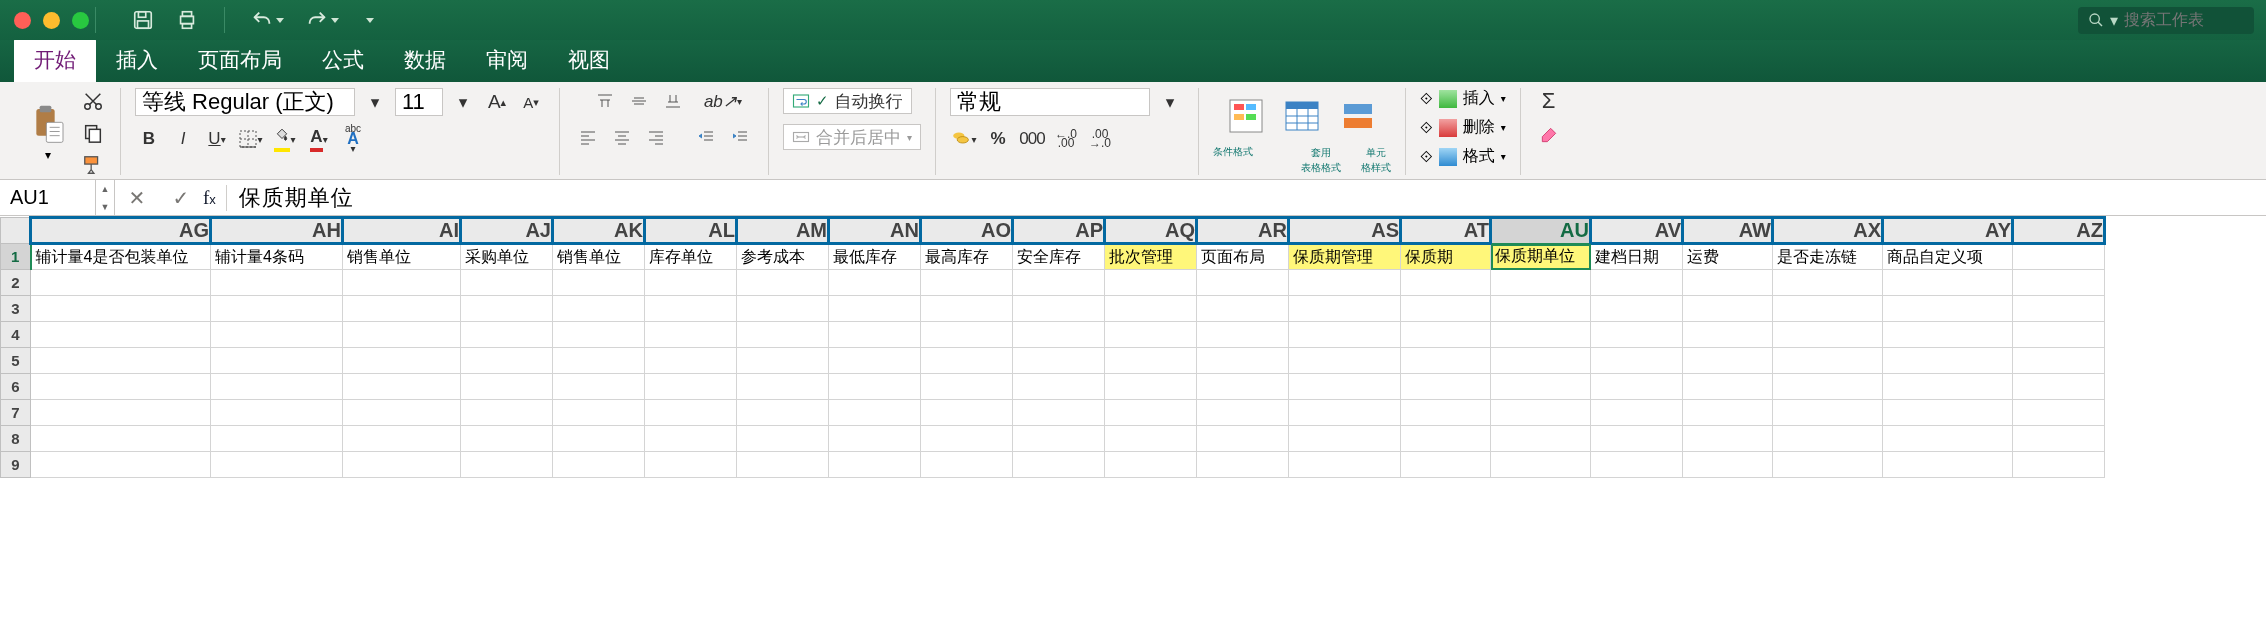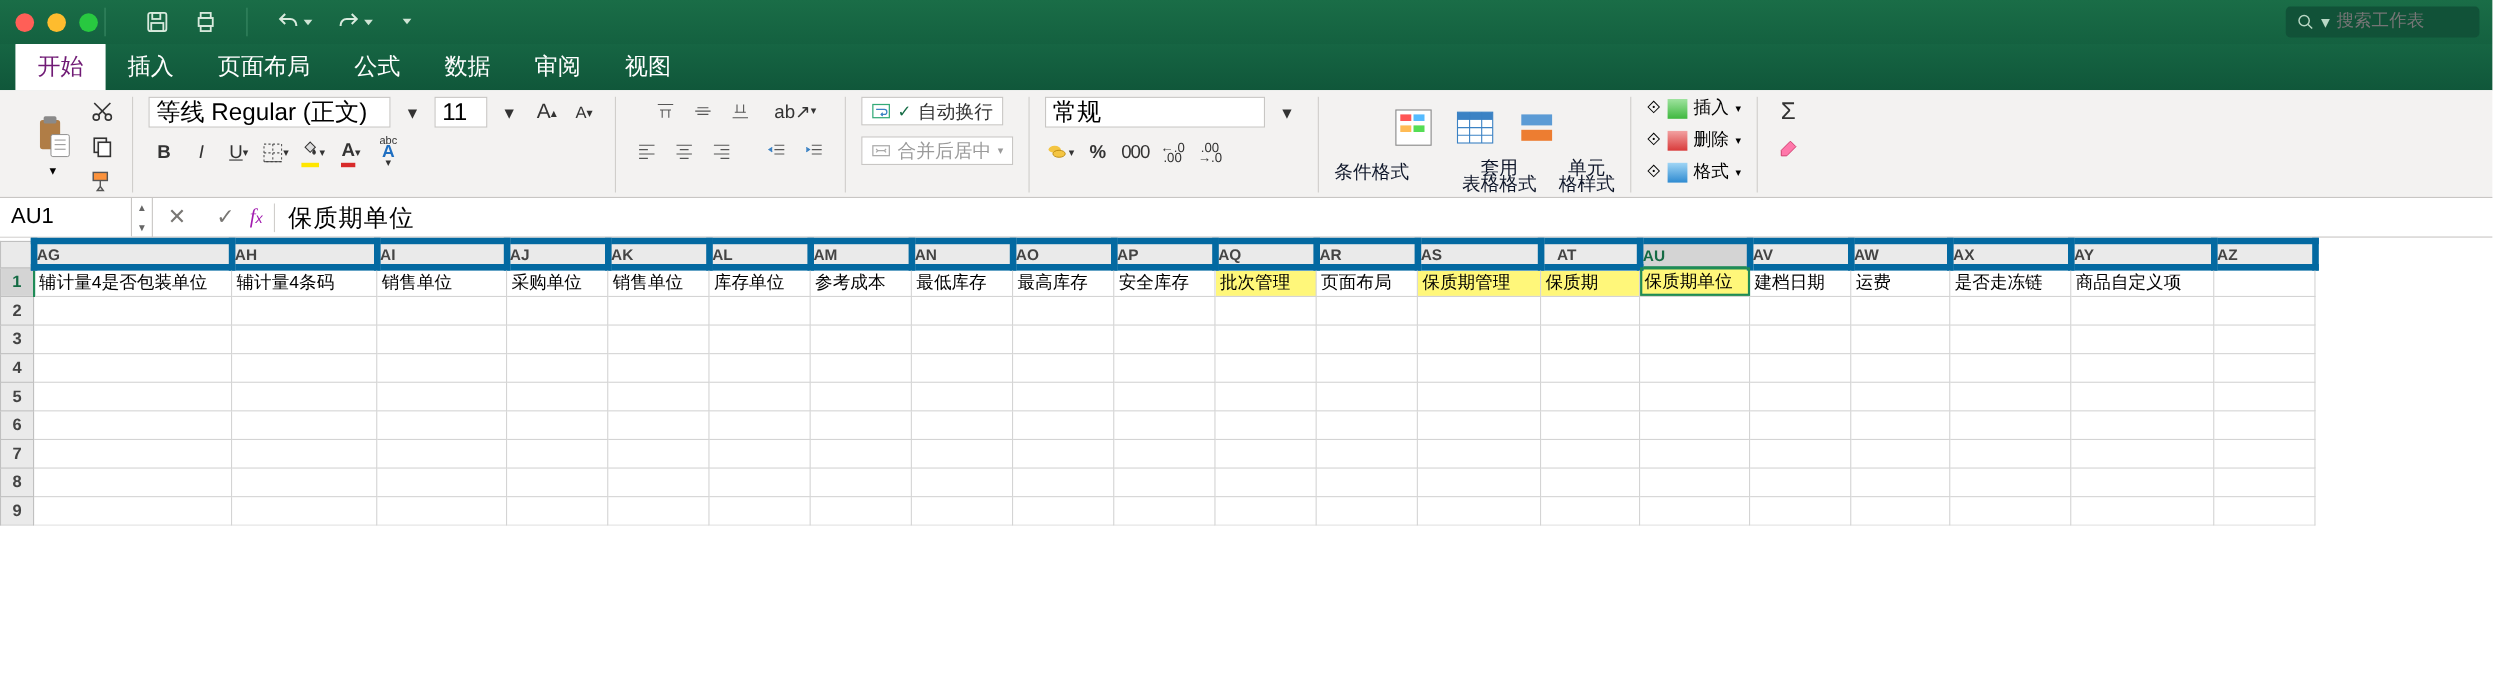--- a/index.html
+++ b/index.html
@@ -24,21 +24,21 @@
   
   
   .tabbar { height: 42px; background: linear-gradient(#166543,#10573a); display:flex; align-items:flex-end; padding-left:14px; }
   .tab { color:#fff; padding: 8px 20px 8px; font-size:21px; cursor:pointer; }
   .tab.active { background:#fff; color:#701a75; border-radius:3px 3px 0 0; font-weight:500;}
   
   
   .ribbon { height: 98px; background:#f3f2f1; border-bottom:1px solid #c8c6c4; display:flex; align-items:stretch; padding: 6px 10px 4px; gap:0;}
   .group { display:flex; flex-direction:column; align-items:center; border-right:1px solid #d0cecb; padding: 0 14px; }
   .group-body{ flex:1; display:flex; align-items:center; gap:8px; }
-  .group-label{ font-size:17px; color:#0f172a; margin-top:2px; text-align:center; }
+  .group-label{ font-size:10px; color:#0f766e; margin-top:2px; text-align:center; }
   .bigbtn { display:flex; flex-direction:column; align-items:center; gap:4px; padding:2px 4px; }
   .bigbtn svg { width:40px; height:40px; }
   .smallcol { display:flex; flex-direction:column; gap:6px; }
   .iconbtn svg { width:22px; height:22px; }
   .iconbtn { padding:2px; display:flex; align-items:center; }
   select.combo, .combo { border:1px solid #c8c6c4; background:#fff; height:28px; font-size:22px; padding:0 6px; }
   .fontname{ width:220px;}
   .fontsize{ width:48px;}
   .row { display:flex; gap:6px; align-items:center;}
   .tool { width:28px; height:26px; border:1px solid transparent; display:inline-flex; align-items:center; justify-content:center; font-size:17px; color:#333; cursor:pointer; }
@@ -49,33 +49,33 @@
   .dis { color:#9a9a9a; }
   .num-combo{ width:200px; }
   .ins-del { display:flex; align-items:center; gap:6px; font-size:16px;}
   .ins-del .sq{ width:18px; height:18px; display:inline-block;}
   .sq.ins{background:linear-gradient(#9fe39f,#3fb83f);}
   .sq.del{background:linear-gradient(#f2a1a1,#d93b3b);}
   .sq.fmt{background:linear-gradient(#9fd5f5,#2f8bd1);}
   
   
   .fbar{ height:36px; border-bottom:1px solid #c8c6c4; display:flex; align-items:center; }
-  .namebox{ width:120px; border:none; border-right:1px solid #c8c6c4; height:100%; padding:0 10px; font-size:20px; outline:none;}
+  .namebox{ width:96px; border:none; border-right:1px solid #c8c6c4; height:100%; padding:0 10px; font-size:20px; outline:none;}
   .stepper{ display:flex; flex-direction:column; border-right:1px solid #c8c6c4; }
   .stepper div{ width:18px; height:18px; text-align:center; font-size:9px; line-height:18px; color:#666; }
   .fsym{ width:44px; text-align:center; color:#797774; font-size:20px; }
-  .fx{ font-style:italic; font-family: "Times New Roman", serif; color:#a21caf; font-size:19px; padding-right:10px;}
+  .fx{ font-family: "Times New Roman", serif; color:#0f172a; font-size:19px; padding-right:10px;}
   .fbar-sep{ width:1px; height:26px; background:#d0cecb;}
   .formula-input{ flex:1; border:none; outline:none; font-size:22px; padding-left:12px; letter-spacing:1px;}
   
   
   .grid{ overflow:auto; }
   .gtable{ border-collapse:collapse; table-layout:fixed; }
   .corner{ width:30px; min-width:30px; background:#eaeaea; border:1px solid #c0c0c0; }
-  .colhdr{ background:#eaeaea; border:6px solid #0369a1; font-size:14px; color:#444; text-align:left; height:24px; min-width:90px; }
+  .colhdr{ background:#eaeaea; border:3px solid #0369a1; font-size:20px; color:#444; text-align:right; height:24px; min-width:90px; }
   .colhdr.sel{ background:#d4d4d4; color:#146b44; border-bottom:2px solid #1f8b57; font-weight:600;}
   .rowhdr{ background:#eaeaea; border:1px solid #c0c0c0; text-align:center; font-size:15px; color:#444; width:30px;}
   .rowhdr.sel{ background:#d4d4d4; color:#146b44; border-right:2px solid #1f8b57; font-weight:600;}
   .cell{ border:1px solid #d4d4d4; height:26px; font-size:16px; padding:0 4px; white-space:nowrap; overflow:hidden;}
   .cell.active{ outline:2px solid #1f8b57; outline-offset:-2px; }
   .hl{ background:#fff77a; }
   .widths-AG{width:180px;} .widths-AH{width:132px;} .widths-AI{width:118px;}
   .widths-std{width:92px;} .widths-AS{width:112px;} .widths-AU{width:100px;}
   .widths-AX{width:110px;} .widths-AY{width:130px;} .widths-AT{width:65px;padding-left:12px;} .widths-AW{width:55px;}
 </style>
@@ -252,21 +252,21 @@
         <span class="tool">
             <svg width="18" height="18" stroke="#555" fill="none">
               <line x1="6" y1="3" x2="6" y2="10"></line>
               <line x1="12" y1="3" x2="12" y2="10"></line>
               <line x1="4" y1="10" x2="14" y2="10"></line>
               <line x1="2" y1="15" x2="16" y2="15"></line>
             </svg>
           </span>
         <div style="width:10px;"></div>
         <span class="tool">
-            <span style="">ab↗</span>
+            <span style="font-style:italic;">ab↗</span>
             <span style="font-size:10px;">▾</span>
           </span>
       </div>
       <div class="row">
         <span class="tool">
             <svg width="18" height="18" stroke="#555">
               <line x1="2" y1="4" x2="16" y2="4"></line>
               <line x1="2" y1="8" x2="10" y2="8"></line>
               <line x1="2" y1="12" x2="16" y2="12"></line>
               <line x1="2" y1="16" x2="10" y2="16"></line>

